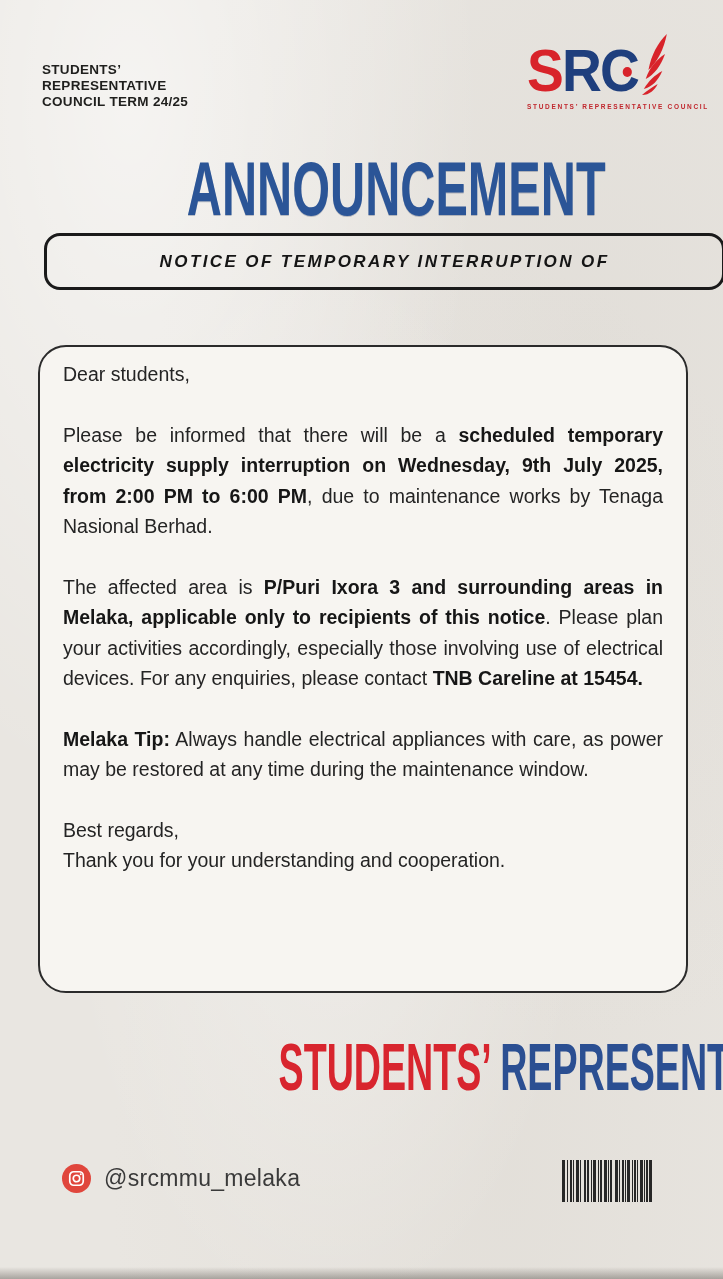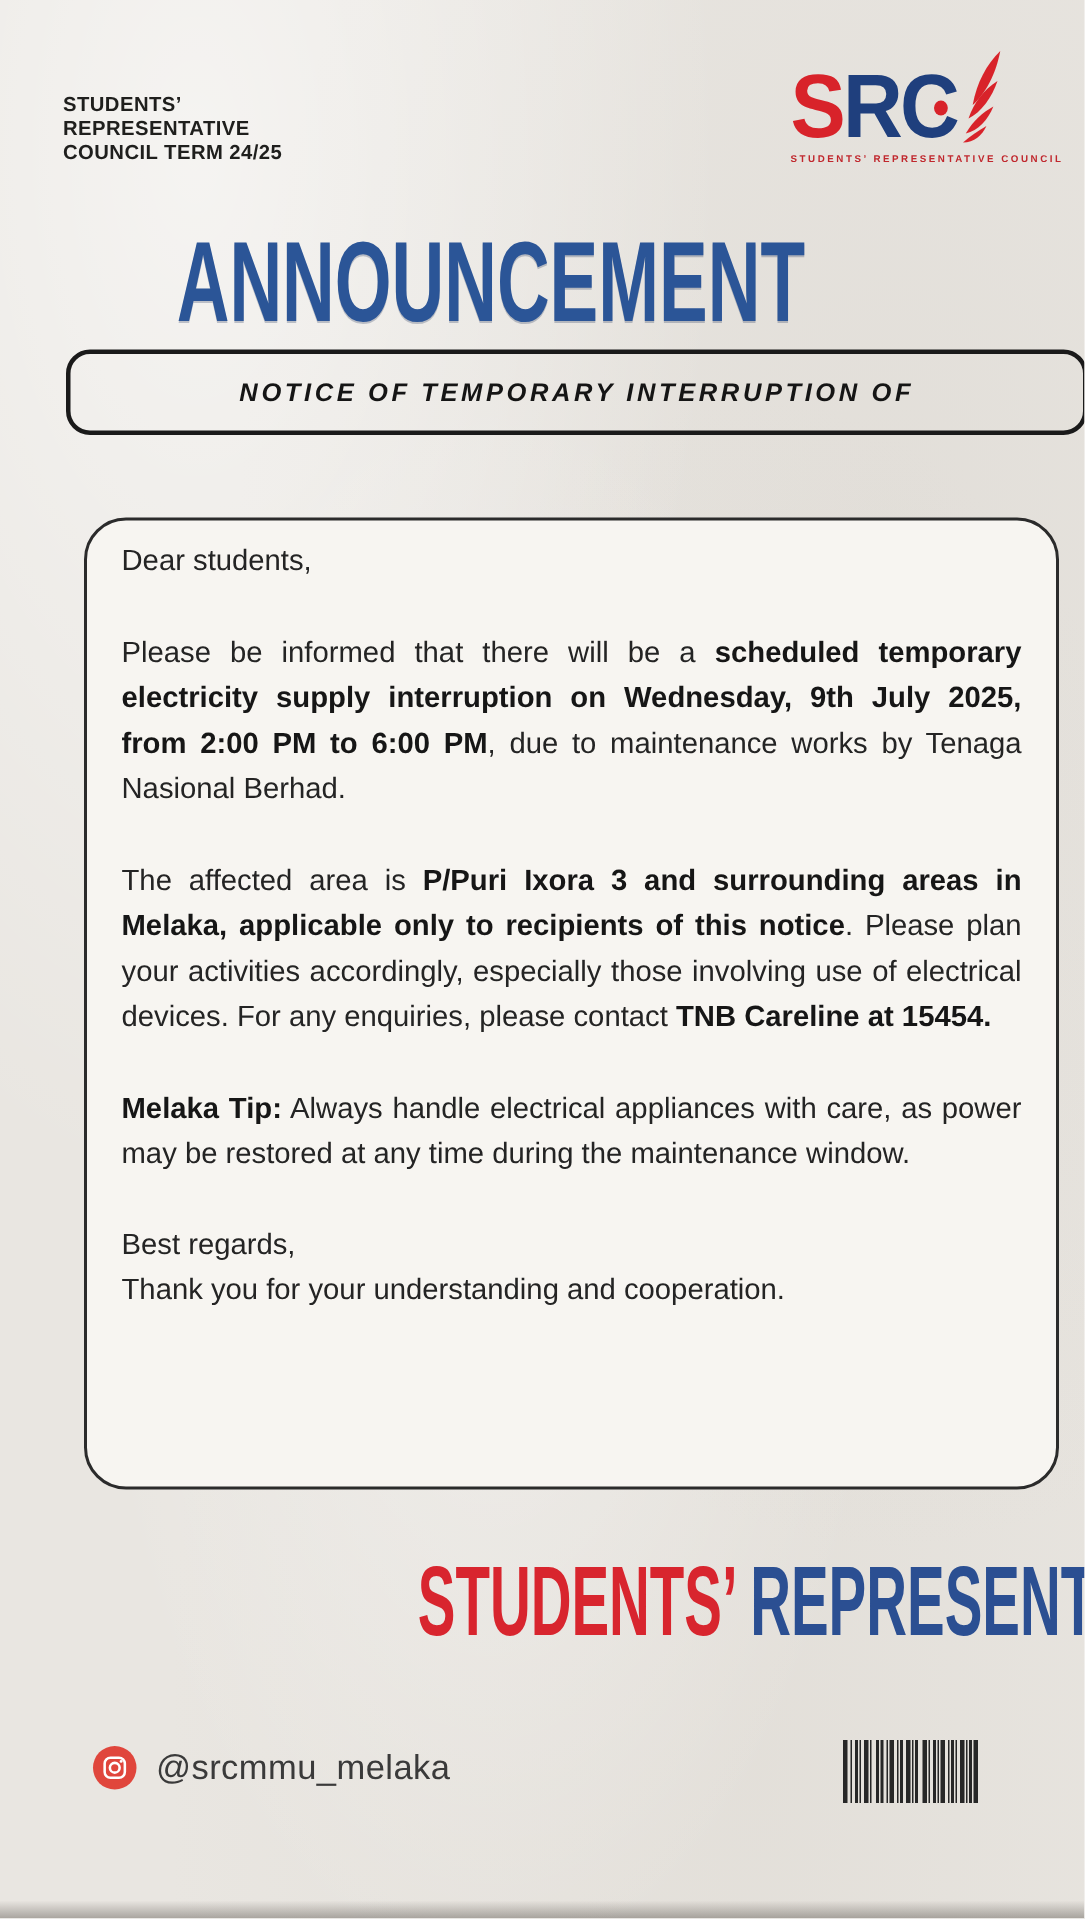--- a/index.html
+++ b/index.html
@@ -41,21 +41,21 @@
     position:absolute; left:104px; top:27px; width:10px; height:10px;
     border-radius:50%; background:var(--logo_red,#d8232a);
   }
   .logo-wing { position:absolute; left:112px; top:-6px; }
   .logo-caption {
     margin-top:1px; font-size:6.5px; font-weight:700; letter-spacing:1.7px;
     color:#c0272d; white-space:nowrap;
   }
 
   
-  .main-title { position:absolute; left:0; top:153px; width:100%; text-align:left; }
+  .main-title { position:absolute; left:0; top:153px; width:100%; text-align:right; }
   .main-title span {
     display:inline-block; white-space:nowrap;
     font-size:76px; line-height:72px; font-weight:900;
     color:var(--title_blue,#2b5597);
     transform:scaleX(.64); transform-origin:center top;
     text-shadow:0 1px 0 rgba(20,40,80,.25);
   }
 
   
   .notice-box {
@@ -68,21 +68,20 @@
     font-size:17px; font-weight:800; font-style:italic;
     letter-spacing:2.4px; line-height:23.5px; color:#151515;
   }
 
   
   .letter-box {
     position:absolute; left:38px; top:345px; width:650px; height:648px;
     border:2px solid #2b2b2b; border-radius:28px;
     background:var(--box_bg,#f7f5f1);
     padding:12px 23px 0 23px;
-    margin-left:18px;
   }
   .letter-box .para {
     font-size:19.5px; line-height:30.5px; color:#242424;
     text-align:justify; margin:0 0 30px 0;
   }
   .letter-box .para.tight { margin-bottom:0; }
   .letter-box .para b { font-weight:700; color:#161616; }
 
   
   .footer-title { position:absolute; left:0; top:1036px; width:100%; text-align:center; }

